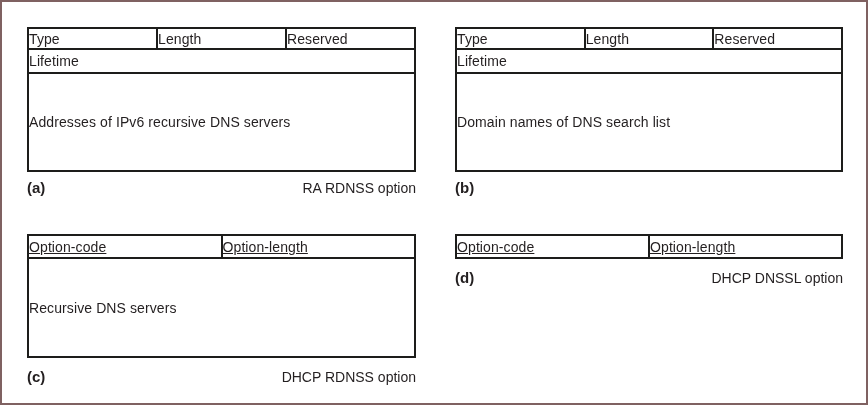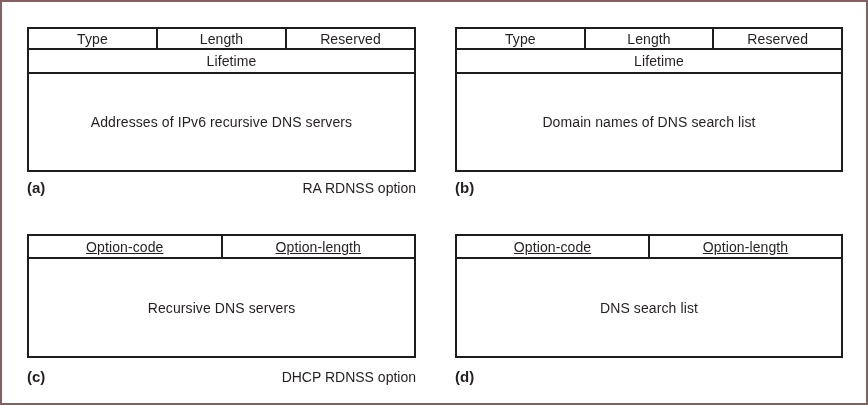--- a/index.html
+++ b/index.html
@@ -25,28 +25,28 @@
   .fig-d { left: 453px; top: 232px; width: 388px; }
 
   table.opt-table {
     border-collapse: collapse;
     table-layout: fixed;
     width: 100%;
     background: #ffffff;
   }
   table.opt-table td {
     border: 2px solid #1d1d1b;
-    text-align: center;
+    text-align: left;
     vertical-align: middle;
     font-size: 14px;
     padding: 0;
     letter-spacing: 0.1px;
   }
   .t-ra tr.hdr-1 td  { height: 19px; }
-  .t-ra tr.hdr-2 td  { height: 22px; padding-left: 20px; }
+  .t-ra tr.hdr-2 td  { height: 22px; }
   .t-ra tr.body  td  { height: 96px; }
   .t-dhcp tr.hdr-1 td { height: 21px; text-decoration: underline; }
   .t-dhcp tr.body  td { height: 97px; margin-left: 12px; }
 
   .caption {
     position: relative;
     height: 20px;
     font-size: 14px;
   }
   .cap-top    { margin-top: 6px; }
@@ -130,23 +130,21 @@
     </div>
   </div>
 
   <div class="fig fig-d">
     <table class="opt-table t-dhcp">
       <tbody>
         <tr class="hdr-1">
           <td>Option-code</td>
           <td>Option-length</td>
         </tr>
-        <tr class="body">
-          <td colspan="2">DNS search list</td>
-        </tr>
       </tbody>
     </table>
     <div class="caption cap-bottom">
       <span class="cap-label">(d)</span>
+      <span class="cap-text">DHCP DNSSL option</span>
     </div>
   </div>
 
 </div>
 
 </body></html>

